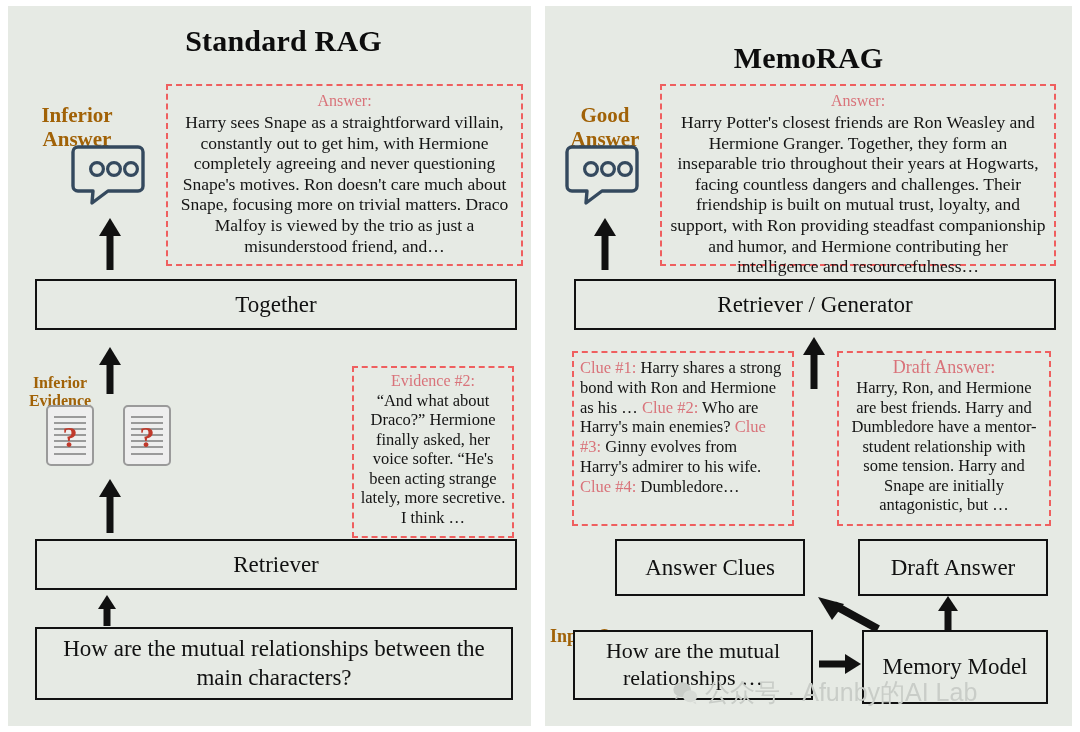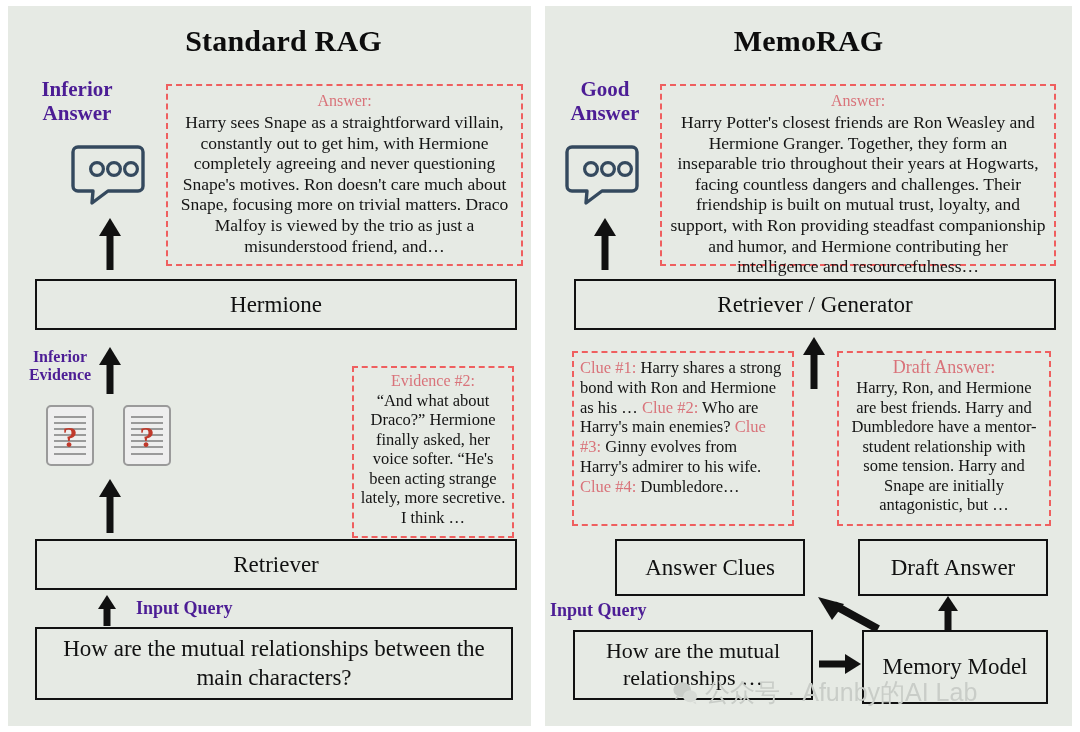--- a/index.html
+++ b/index.html
@@ -35,22 +35,22 @@
     border:2px dashed #ef5f5f;
     background:transparent;
     padding:3px 6px;
     box-sizing:border-box;
     text-align:center;
     color:#141414;
     line-height:1.18;
   }
   .dash-title{color:#d9737a;display:block;}
   .lbl{
-    position:absolute;font-weight:bold;color:#4c1d95;
-    line-height:1.12;text-align:center;
+    position:absolute;font-weight:bold;color:#a16207;
+    line-height:1.12;text-align:center;margin-top:26px;
   }
 
   
   .arrow-up{position:absolute;}
   .arrow-up .shaft{
     position:absolute;left:50%;transform:translateX(-50%);
     width:7px;background:#111;bottom:0;
   }
   .arrow-up .head{
     position:absolute;left:50%;top:0;transform:translateX(-50%);
@@ -108,21 +108,21 @@
       <div class="shaft" style="height:40px;"></div>
         <div class="head"></div>
     </div>
 
     <div class="dashbox" style="left:158px;top:78px;width:357px;height:182px;font-size:17.5px;padding-top:6px;">
       <span class="dash-title" style="font-size:16px;margin-bottom:1px;">Answer:</span>
       <span>Harry sees Snape as a straightforward villain, constantly out to get him, with Hermione completely agreeing and never questioning Snape's motives. Ron doesn't care much about Snape, focusing more on trivial matters. Draco Malfoy is viewed by the trio as just a misunderstood friend, and…</span>
     </div>
 
     <div class="solidbox" style="left:27px;top:273px;width:478px;height:47px;font-size:23px;">
-      <span>Hermione</span>
+      <span>Together</span>
     </div>
 
     <div class="lbl" style="left:4px;top:342px;width:96px;font-size:16px;">
       <span>Inferior</span><br>
       <span>Evidence</span>
     </div>
 
     <div class="arrow-up" style="left:82px;top:341px;width:40px;height:47px;">
       <div class="shaft" style="height:36px;"></div>
         <div class="head"></div>
@@ -179,21 +179,21 @@
     </div>
     <div class="lbl" style="left:128px;top:592px;width:160px;font-size:18px;text-align:left;">Input Query</div>
 
     <div class="solidbox" style="left:27px;top:621px;width:478px;height:73px;font-size:23px;line-height:1.22;padding:0 24px;box-sizing:border-box;">
       <span>How are the mutual relationships between the main characters?</span>
     </div>
   </div>
 
   <div class="panel" id="panel-right">
 
-    <div class="title" style="top:18px;">MemoRAG</div>
+    <div class="title" style="top:35px;">MemoRAG</div>
 
     <div class="lbl" style="left:6px;top:72px;width:108px;font-size:21px;">
       <span>Good</span><br>
       <span>Answer</span>
     </div>
 
     <div class="bubble" style="left:20px;top:133px;width:78px;height:72px;">
       <svg viewBox="0 0 78 72" width="78" height="72" aria-hidden="true">
         <path d="M7 8 h60 a5 5 0 0 1 5 5 v34 a5 5 0 0 1 -5 5 h-30 l-16 12 l1 -12 h-15 a5 5 0 0 1 -5 -5 v-34 a5 5 0 0 1 5 -5 z" fill="none" stroke="#34495e" stroke-width="3.4" stroke-linejoin="round"></path>
         <circle cx="26" cy="30" r="6.4" fill="none" stroke="#34495e" stroke-width="3.2"></circle>

